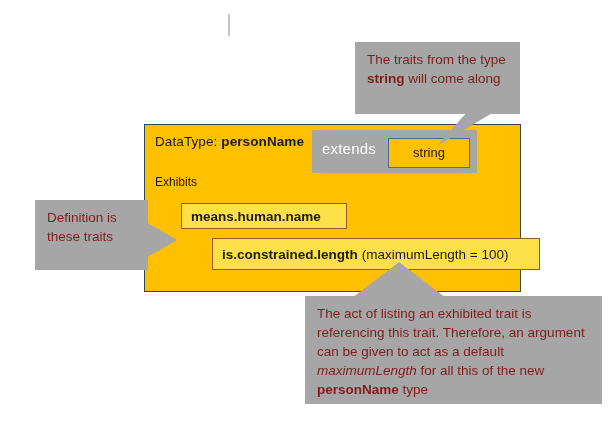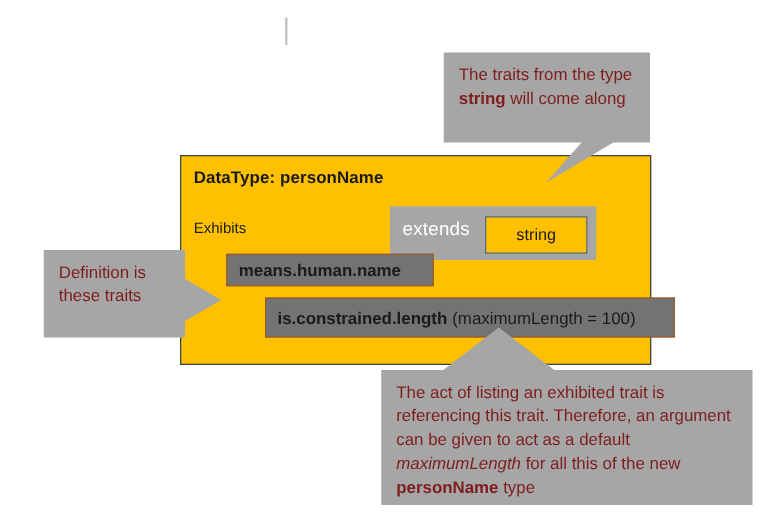--- a/index.html
+++ b/index.html
@@ -44,41 +44,40 @@
     box-sizing: border-box;
   }
   .datatype-title {
     position: absolute;
     left: 10px;
     top: 9px;
     font-size: 13.5px;
     letter-spacing: 0.1px;
     white-space: nowrap;
   }
-  .datatype-title .lbl { font-weight: 700; }
+  .datatype-title .lbl { font-weight: 400; }
   .datatype-title .nm  { font-weight: 700; }
 
   .exhibits-label {
     position: absolute;
     left: 10px;
     top: 50px;
     font-size: 12px;
     font-weight: 400;
   }
 
   
   .extends-box {
     position: absolute;
     left: 312px;
     top: 130px;
     width: 165px;
     height: 43px;
     background: #a6a6a6;
     box-sizing: border-box;
-    margin-top: 35px;
   }
   .extends-label {
     position: absolute;
     left: 10px;
     top: 10px;
     font-size: 15px;
     color: #ffffff;
     font-weight: 400;
     letter-spacing: 0.2px;
   }
@@ -98,21 +97,21 @@
     right: 0;
     top: 6px;
     text-align: center;
     font-size: 13px;
     font-weight: 400;
   }
 
   
   .trait-chip {
     position: absolute;
-    background: #737373;
+    background: #fde047;
     border: 1.5px solid #9c5a28;
     box-sizing: border-box;
     display: flex;
     align-items: center;
     padding-left: 9px;
     font-size: 13.5px;
     white-space: nowrap;
   }
   .trait-a {
     left: 181px;

